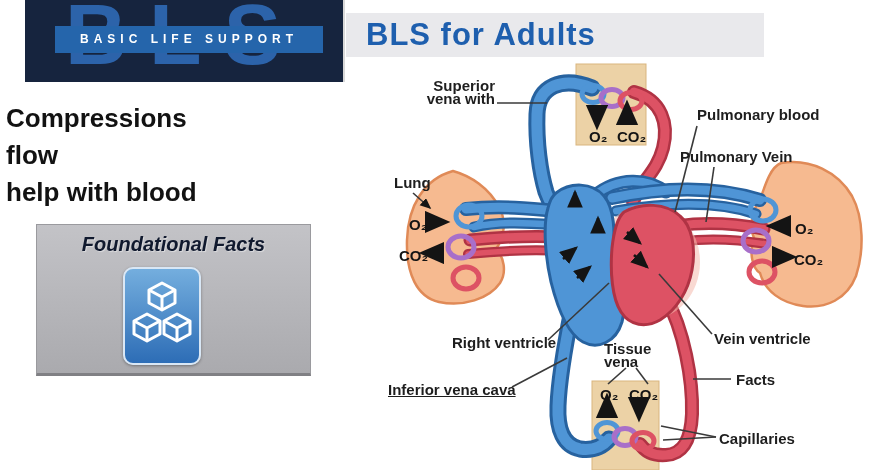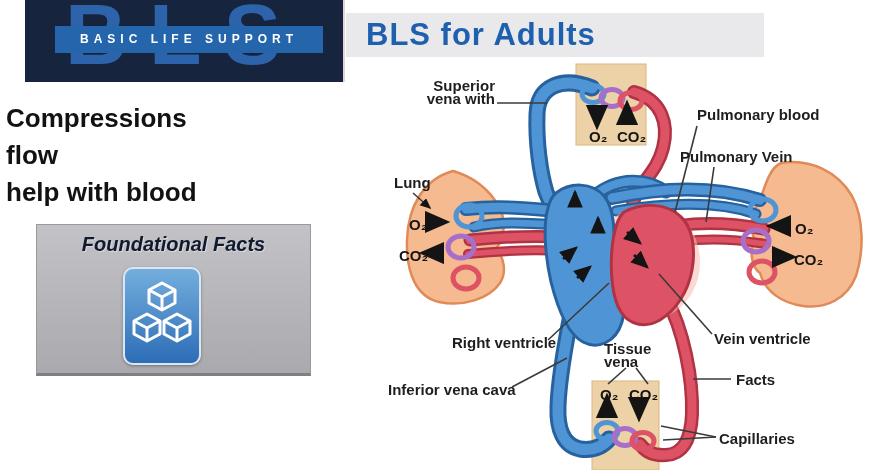--- a/index.html
+++ b/index.html
@@ -225,21 +225,21 @@
 
 <div class="dlabel" style="left:423px;top:79px;width:72px;text-align:right;">
   <span class="ln">Superior</span>
   <span class="ln">vena with</span>
 </div>
 <div class="dlabel" style="left:697px;top:106px;">Pulmonary blood</div>
 <div class="dlabel" style="left:680px;top:148px;text-align:center;">Pulmonary Vein</div>
 <div class="dlabel" style="left:394px;top:174px;">Lung</div>
 <div class="dlabel" style="left:452px;top:334px;">Right ventricle</div>
 <div class="dlabel" style="left:714px;top:330px;">Vein ventricle</div>
-<div class="dlabel" style="left:388px;top:381px;">Inferior vena cava</div>
+<div class="dlabel" style="left:388px;top:381px;text-decoration:underline;">Inferior vena cava</div>
 <div class="dlabel" style="left:604px;top:342px;width:50px;text-align:left;">
   <span class="ln">Tissue</span>
   <span class="ln">vena</span>
 </div>
 <div class="dlabel" style="left:736px;top:371px;">Facts</div>
 <div class="dlabel" style="left:719px;top:430px;text-align:right;">Capillaries</div>
 
 <div class="gas" style="left:589px;top:128px;">O₂</div>
 <div class="gas" style="left:617px;top:128px;">CO₂</div>
 <div class="gas" style="left:600px;top:386px;">O₂</div>

